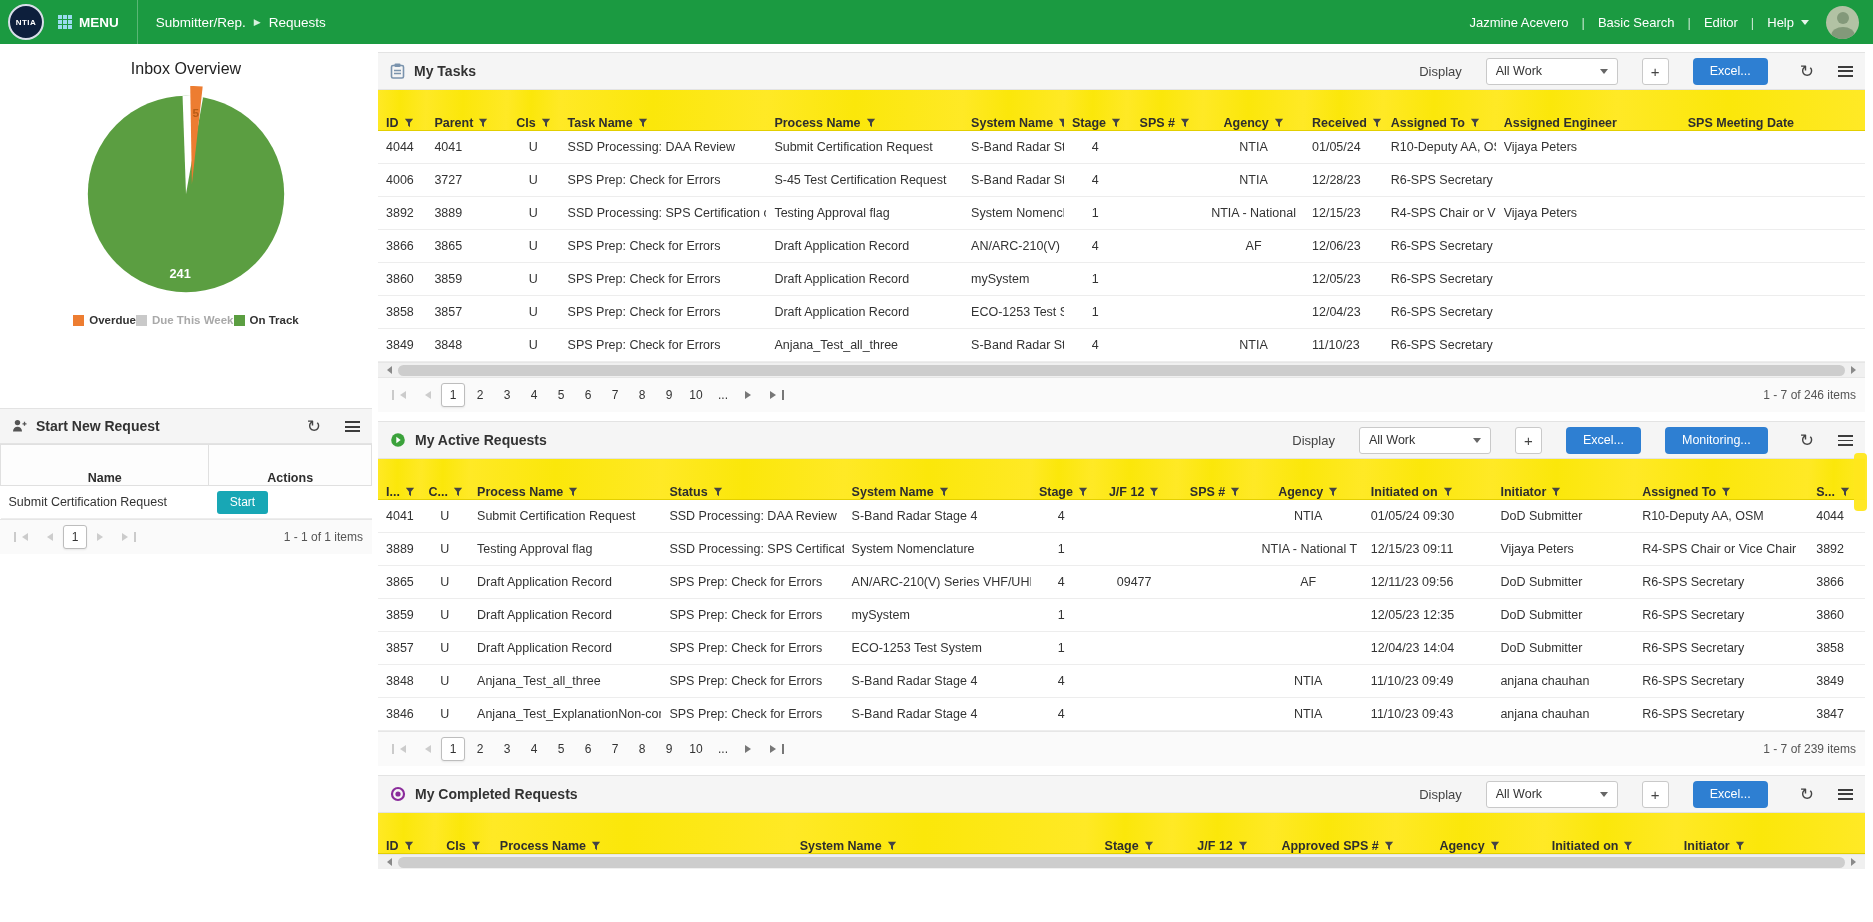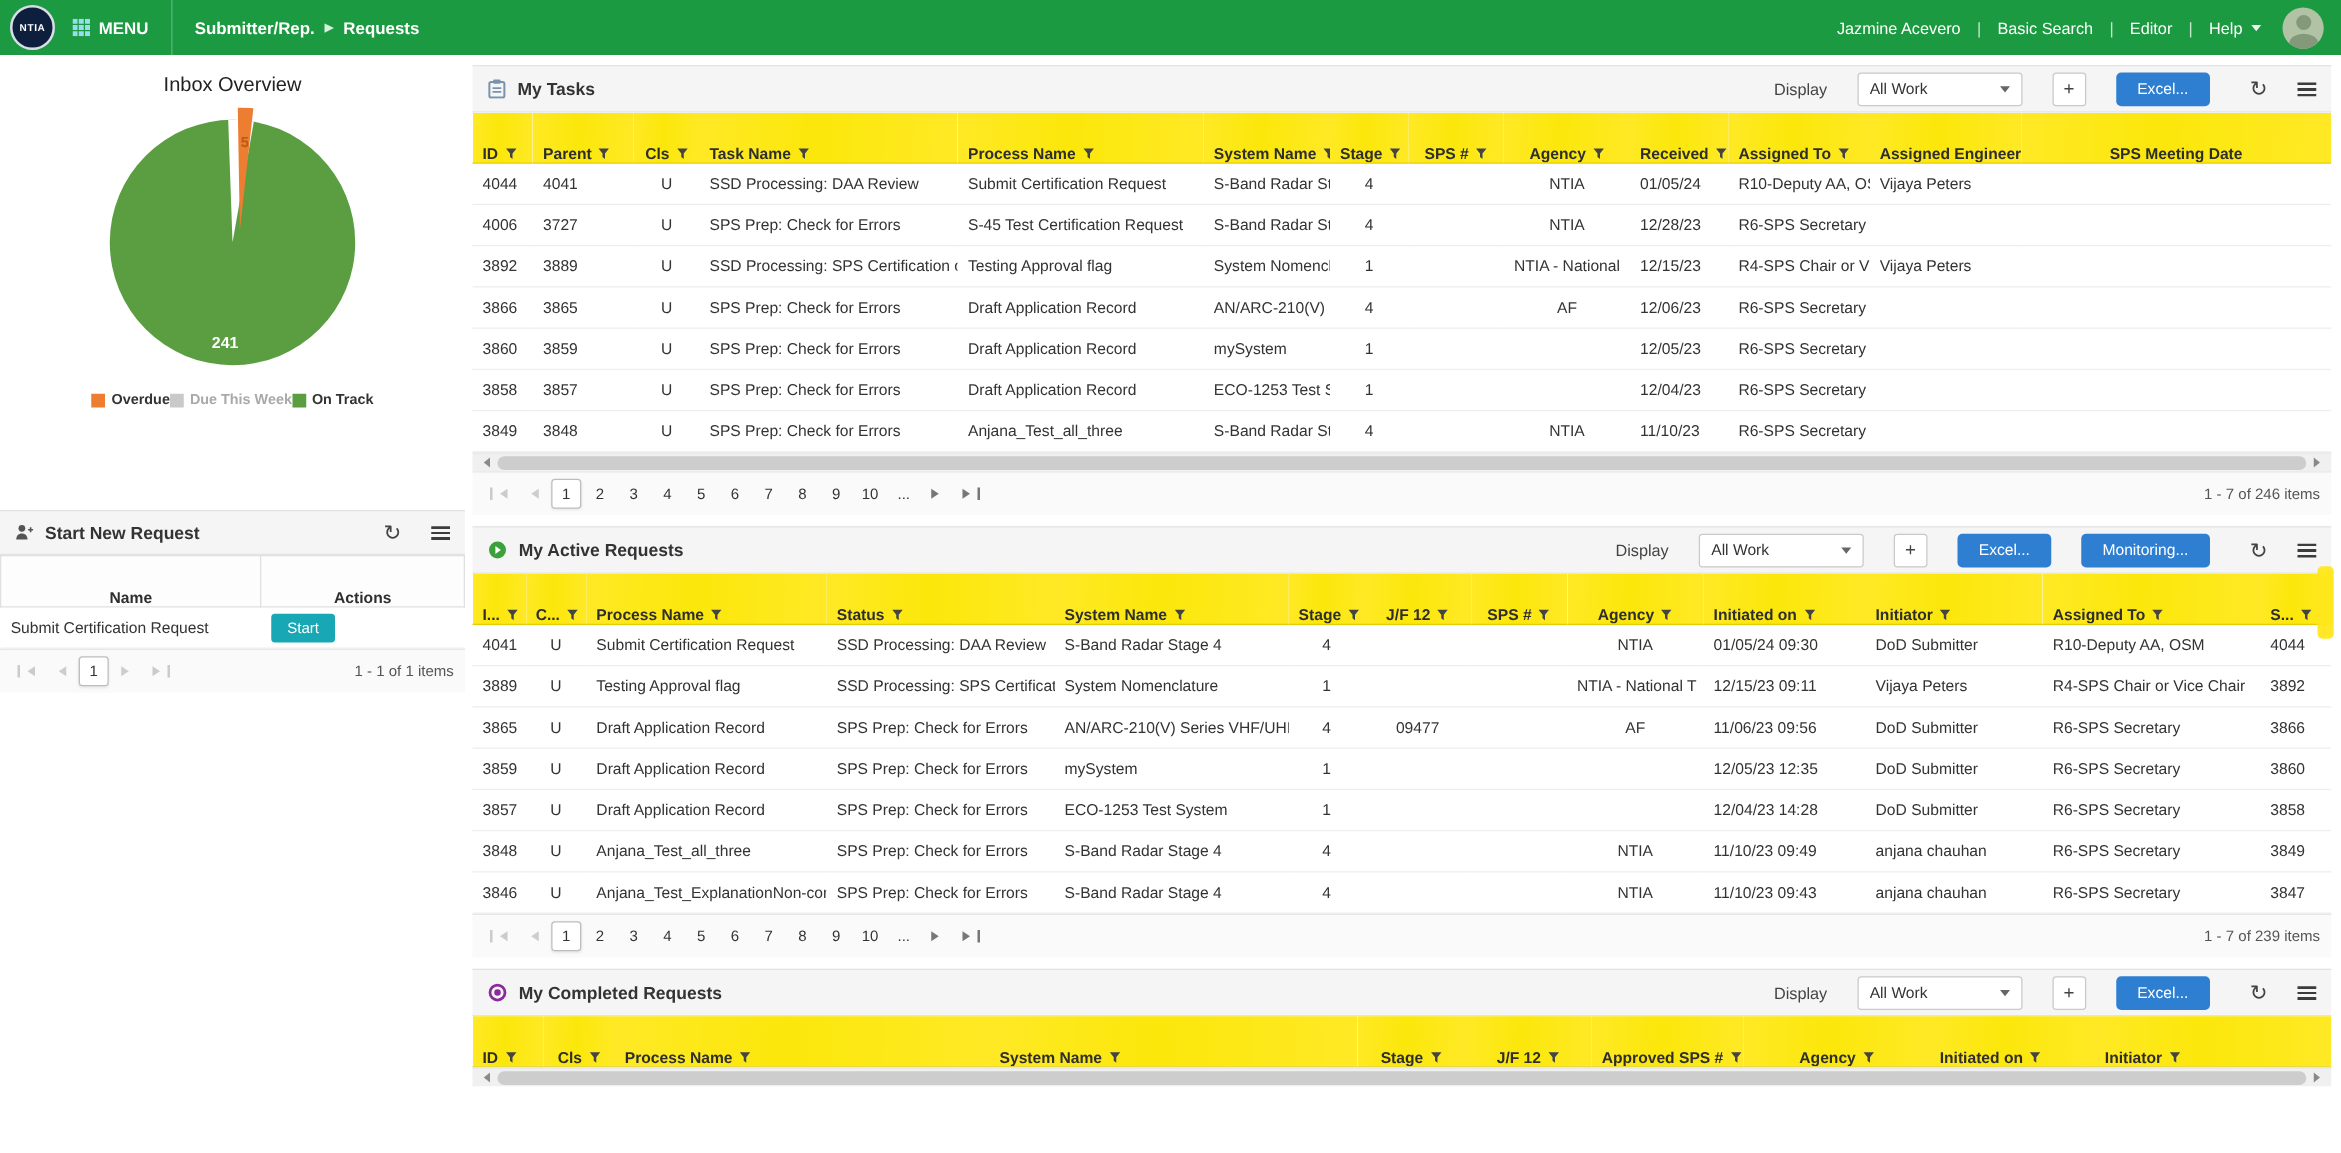--- a/index.html
+++ b/index.html
@@ -9,21 +9,21 @@
 
   
   .topbar { height:44px; flex:none; background:#1b9a41; display:flex; align-items:center;
     padding:0 14px 0 8px; color:#fff; }
   .logo { width:36px; height:36px; border-radius:50%; background:#0d1f3c;
     border:2px solid #d8dee8; display:flex; align-items:center; justify-content:center;
     font-size:8px; font-weight:bold; letter-spacing:.5px; flex:none; }
   .menu-btn { display:flex; align-items:center; gap:7px; margin-left:14px; font-size:13.5px;
     font-weight:bold; cursor:pointer; }
   .tb-sep { width:1px; height:44px; background:rgba(255,255,255,.28); margin:0 18px; }
-  .breadcrumb { display:flex; align-items:center; gap:8px; font-size:13.5px; font-weight:bold; }
+  .breadcrumb { display:flex; align-items:center; gap:8px; font-size:13.5px; font-weight:normal; }
   .crumb-arrow { font-size:9px; color:#d8f0de; }
   .tb-right { margin-left:auto; display:flex; align-items:center; gap:13px; font-size:13px; }
   .tb-right a { color:#fff; text-decoration:none; cursor:pointer; }
   .tb-pipe { color:rgba(255,255,255,.75); }
   .help-caret { width:0; height:0; border:4px solid transparent; border-top:5px solid #e8f5ec;
     margin-top:4px; margin-left:-6px; }
   .avatar { position:relative; width:33px; height:33px; border-radius:50%;
     background:#b2c2a4; overflow:hidden; margin-left:4px; cursor:pointer; }
   .avatar::before { content:""; position:absolute; top:6px; left:50%; transform:translateX(-50%);
     width:12px; height:12px; border-radius:50%; background:#83997a; }
@@ -678,21 +678,21 @@
               <tr>
                 <td>3865</td>
                 <td style="text-align: center;">U</td>
                 <td class="cell-link">Draft Application Record</td>
                 <td>SPS Prep: Check for Errors</td>
                 <td>AN/ARC-210(V) Series VHF/UHF Transceiver</td>
                 <td style="text-align: center;">4</td>
                 <td style="text-align: center;">09477</td>
                 <td style="text-align: center;"></td>
                 <td style="text-align: center;">AF</td>
-                <td>11/06/23 09:56</td>
+                <td>12/11/23 09:56</td>
                 <td>DoD Submitter</td>
                 <td>R6-SPS Secretary</td>
                 <td>3866</td>
               </tr>
               <tr>
                 <td>3859</td>
                 <td style="text-align: center;">U</td>
                 <td class="cell-link">Draft Application Record</td>
                 <td>SPS Prep: Check for Errors</td>
                 <td>mySystem</td>
@@ -708,21 +708,21 @@
               <tr>
                 <td>3857</td>
                 <td style="text-align: center;">U</td>
                 <td class="cell-link">Draft Application Record</td>
                 <td>SPS Prep: Check for Errors</td>
                 <td>ECO-1253 Test System</td>
                 <td style="text-align: center;">1</td>
                 <td style="text-align: center;"></td>
                 <td style="text-align: center;"></td>
                 <td style="text-align: center;"></td>
-                <td>12/04/23 14:28</td>
+                <td>12/04/23 14:04</td>
                 <td>DoD Submitter</td>
                 <td>R6-SPS Secretary</td>
                 <td>3858</td>
               </tr>
               <tr>
                 <td>3848</td>
                 <td style="text-align: center;">U</td>
                 <td class="cell-link">Anjana_Test_all_three</td>
                 <td>SPS Prep: Check for Errors</td>
                 <td>S-Band Radar Stage 4</td>

